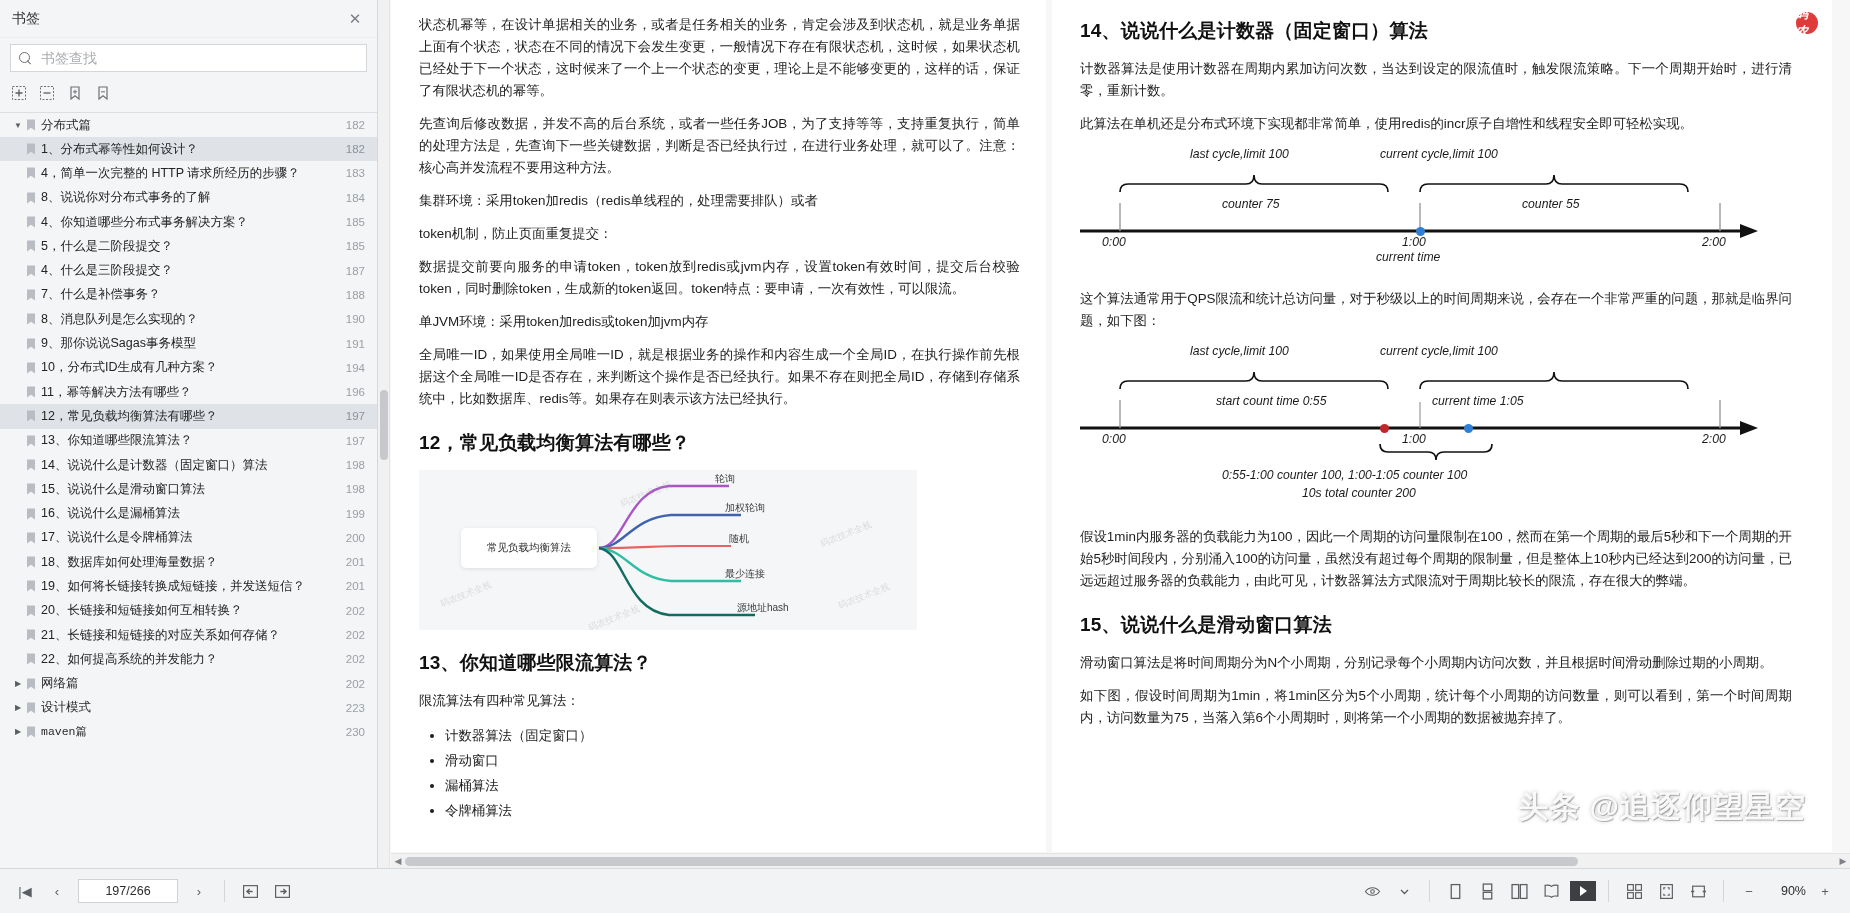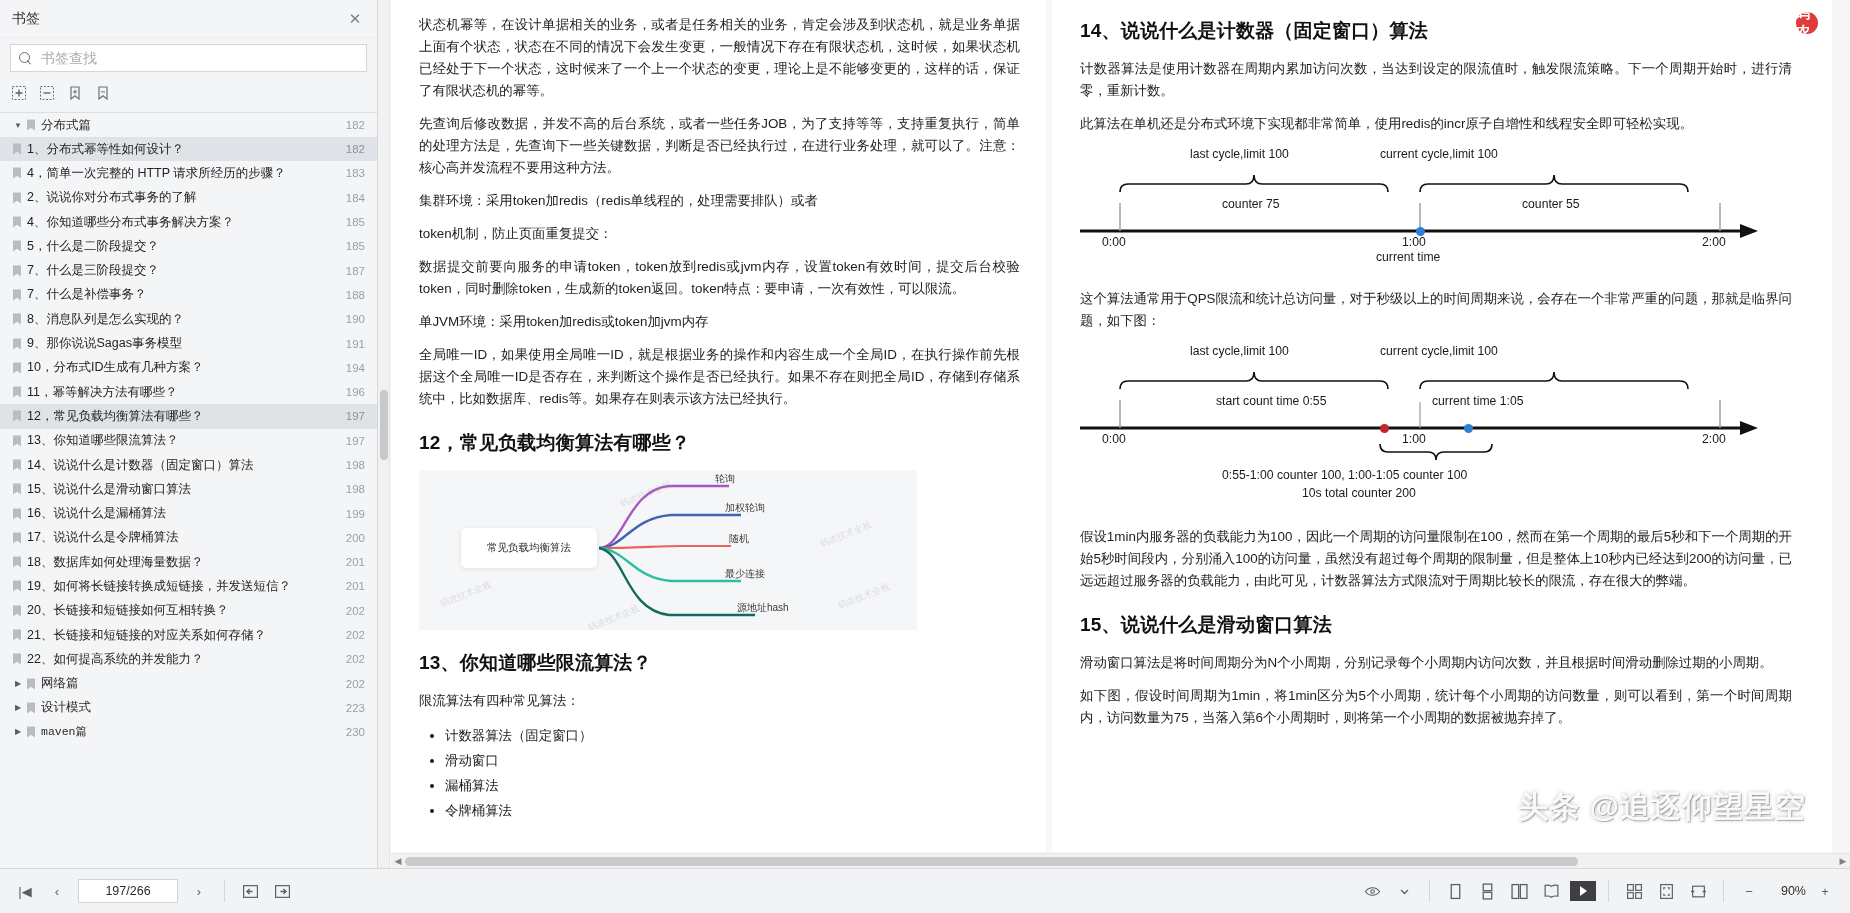--- a/index.html
+++ b/index.html
@@ -63,21 +63,21 @@
   .grp .tri {
     width:12px; height:12px; flex:none; display:flex; align-items:center; justify-content:center;
     font-size:8px; color:#5a5d61;
   }
   .grp .bm { margin: 0 5px 0 2px; }
   .grp .gname { flex:1; }
   .grp .gpage { color:#9ba0a6; font-size:11.5px; padding-right:12px; }
   .grp.mono .gname { font-family:"Liberation Mono", monospace; font-size:11.5px; }
 
   .itm {
-    display:flex; align-items:center; height:24.3px; padding-left:12px;
+    display:flex; align-items:center; height:24.3px; padding-left:26px;
     font-size:12.5px; color:#232323; cursor:pointer;
   }
   .itm.sel { background:#dfe3e8; }
   .itm .bm { margin-right:5px; flex:none; }
   .itm .iname { flex:1; white-space:nowrap; overflow:hidden; }
   .itm .ipage { color:#9ba0a6; font-size:11.5px; padding-right:12px; flex:none;}
   .itm.sel .ipage { color:#8d9298; }
 
   .bm-ico { width:10px; height:12px; display:block; }
 
@@ -132,30 +132,30 @@
     background:#fff; border-radius:5px; box-shadow:0 1px 4px rgba(0,0,0,.10);
     display:flex; align-items:center; justify-content:center;
     font-size:10.5px; color:#2b2b2b;
   }
   .wm {
     position:absolute; font-size:9px; color:rgba(160,160,160,.30);
     transform:rotate(-22deg); white-space:nowrap; pointer-events:none;
   }
 
   
-  .tl { position:relative; margin: 12px 0 10px 0; height:115px; width: 700px;}
+  .tl { position:relative; margin: 12px 0 10px 0; height:115px; width: 700px; font-style: italic;}
   .tl2 { height:160px; }
   .tl-lbl { position:absolute; font-size:12.2px; color:#1a1a1a; white-space:nowrap;}
   .dot { position:absolute; width:9px; height:9px; border-radius:50%; }
 
   
   .badge-corner {
     position:absolute; right:14px; top:12px; width:22px; height:22px;
-    border-radius:50%; background:#e03b3b; color:#fff; font-size:14px;
-    display:flex; align-items:center; justify-content:center; font-weight:bold;
+    border-radius:50%; background:#e03b3b; color:#fff; font-size:12px;
+    display:flex; align-items:center; justify-content:center; font-weight:bold;font-style:italic;
   }
   .wm-big {
     position:absolute; right:26px; bottom:24px;
     font-size:30px; font-weight:bold; color:rgba(255,255,255,.92);
     text-shadow: 0 0 4px rgba(0,0,0,.28), 1px 1px 0 rgba(120,120,120,.45);
     letter-spacing:1px; white-space:nowrap; pointer-events:none;
   }
 
   
   .hscroll {
@@ -272,21 +272,21 @@
           </span>
           <span class="iname">4，简单一次完整的 HTTP 请求所经历的步骤？</span>
           <span class="ipage">183</span>
         </div>
         <div class="itm">
           <span class="bm">
             <svg class="bm-ico" viewBox="0 0 10 12">
               <path d="M1 .6h8v10.8L5 8.7 1 11.4z" fill="#b9bdc3"></path>
             </svg>
           </span>
-          <span class="iname">2、说说你对分布式事务的了解</span>
+          <span class="iname">8、说说你对分布式事务的了解</span>
           <span class="ipage">184</span>
         </div>
         <div class="itm">
           <span class="bm">
             <svg class="bm-ico" viewBox="0 0 10 12">
               <path d="M1 .6h8v10.8L5 8.7 1 11.4z" fill="#b9bdc3"></path>
             </svg>
           </span>
           <span class="iname">4、你知道哪些分布式事务解决方案？</span>
           <span class="ipage">185</span>
@@ -299,21 +299,21 @@
           </span>
           <span class="iname">5，什么是二阶段提交？</span>
           <span class="ipage">185</span>
         </div>
         <div class="itm">
           <span class="bm">
             <svg class="bm-ico" viewBox="0 0 10 12">
               <path d="M1 .6h8v10.8L5 8.7 1 11.4z" fill="#b9bdc3"></path>
             </svg>
           </span>
-          <span class="iname">7、什么是三阶段提交？</span>
+          <span class="iname">4、什么是三阶段提交？</span>
           <span class="ipage">187</span>
         </div>
         <div class="itm">
           <span class="bm">
             <svg class="bm-ico" viewBox="0 0 10 12">
               <path d="M1 .6h8v10.8L5 8.7 1 11.4z" fill="#b9bdc3"></path>
             </svg>
           </span>
           <span class="iname">7、什么是补偿事务？</span>
           <span class="ipage">188</span>

